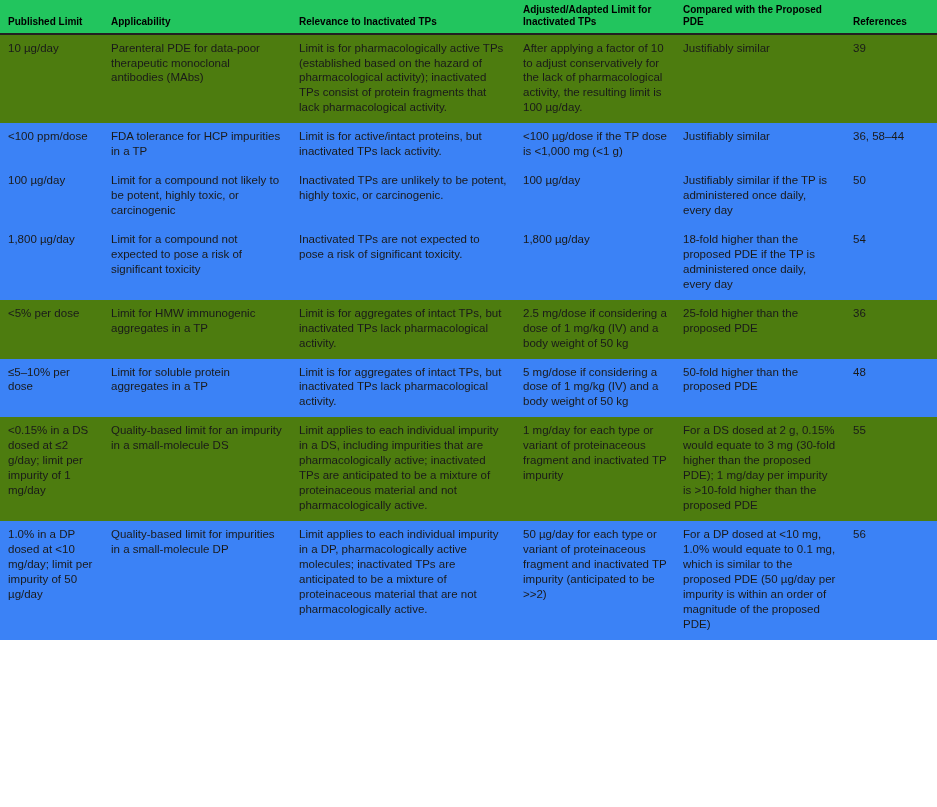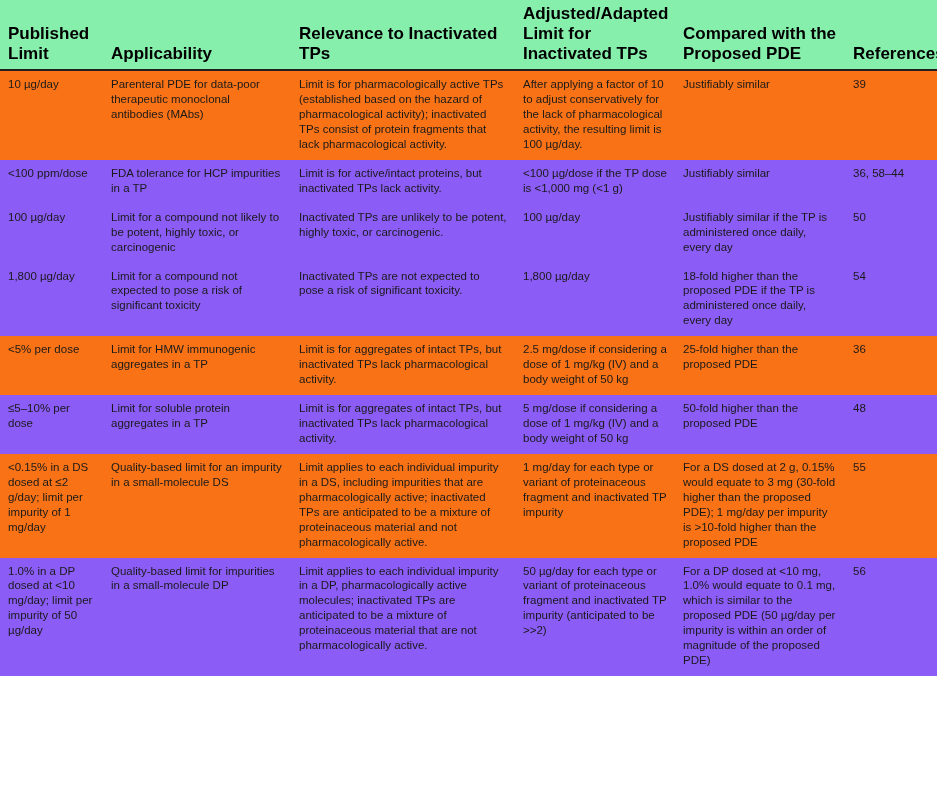--- a/index.html
+++ b/index.html
@@ -19,42 +19,42 @@
     background: #ffffff;
   }
   table.data-table {
     border-collapse: collapse;
     table-layout: fixed;
     width: 937px;
     font-size: 11.5px;
     color: #1a1a1a;
   }
   table.data-table th {
-    background: #86efac;
+    background: #22c55e;
     font-weight: bold;
     text-align: left;
     vertical-align: bottom;
     padding: 4px 8px 5px 8px;
     line-height: 1.18;
-    font-size: 17px;
+    font-size: 10px;
     color: #000000;
   }
   thead tr {
     border-bottom: 2px solid #231f20;
   }
   table.data-table td {
     vertical-align: top;
     padding: 6px 8px 8px 8px;
     line-height: 1.3;
   }
   tbody tr.row-shade-a {
-    background: #f97316;
+    background: #4d7c0f;
   }
   tbody tr.row-shade-b {
-    background: #8b5cf6;
+    background: #3b82f6;
     padding-left: 16px;
   }
   td.col-ref {
     text-align: left;
   }
   col.c1 { width: 103px; }
   col.c2 { width: 188px; }
   col.c3 { width: 224px; }
   col.c4 { width: 160px; }
   col.c5 { width: 170px; }

